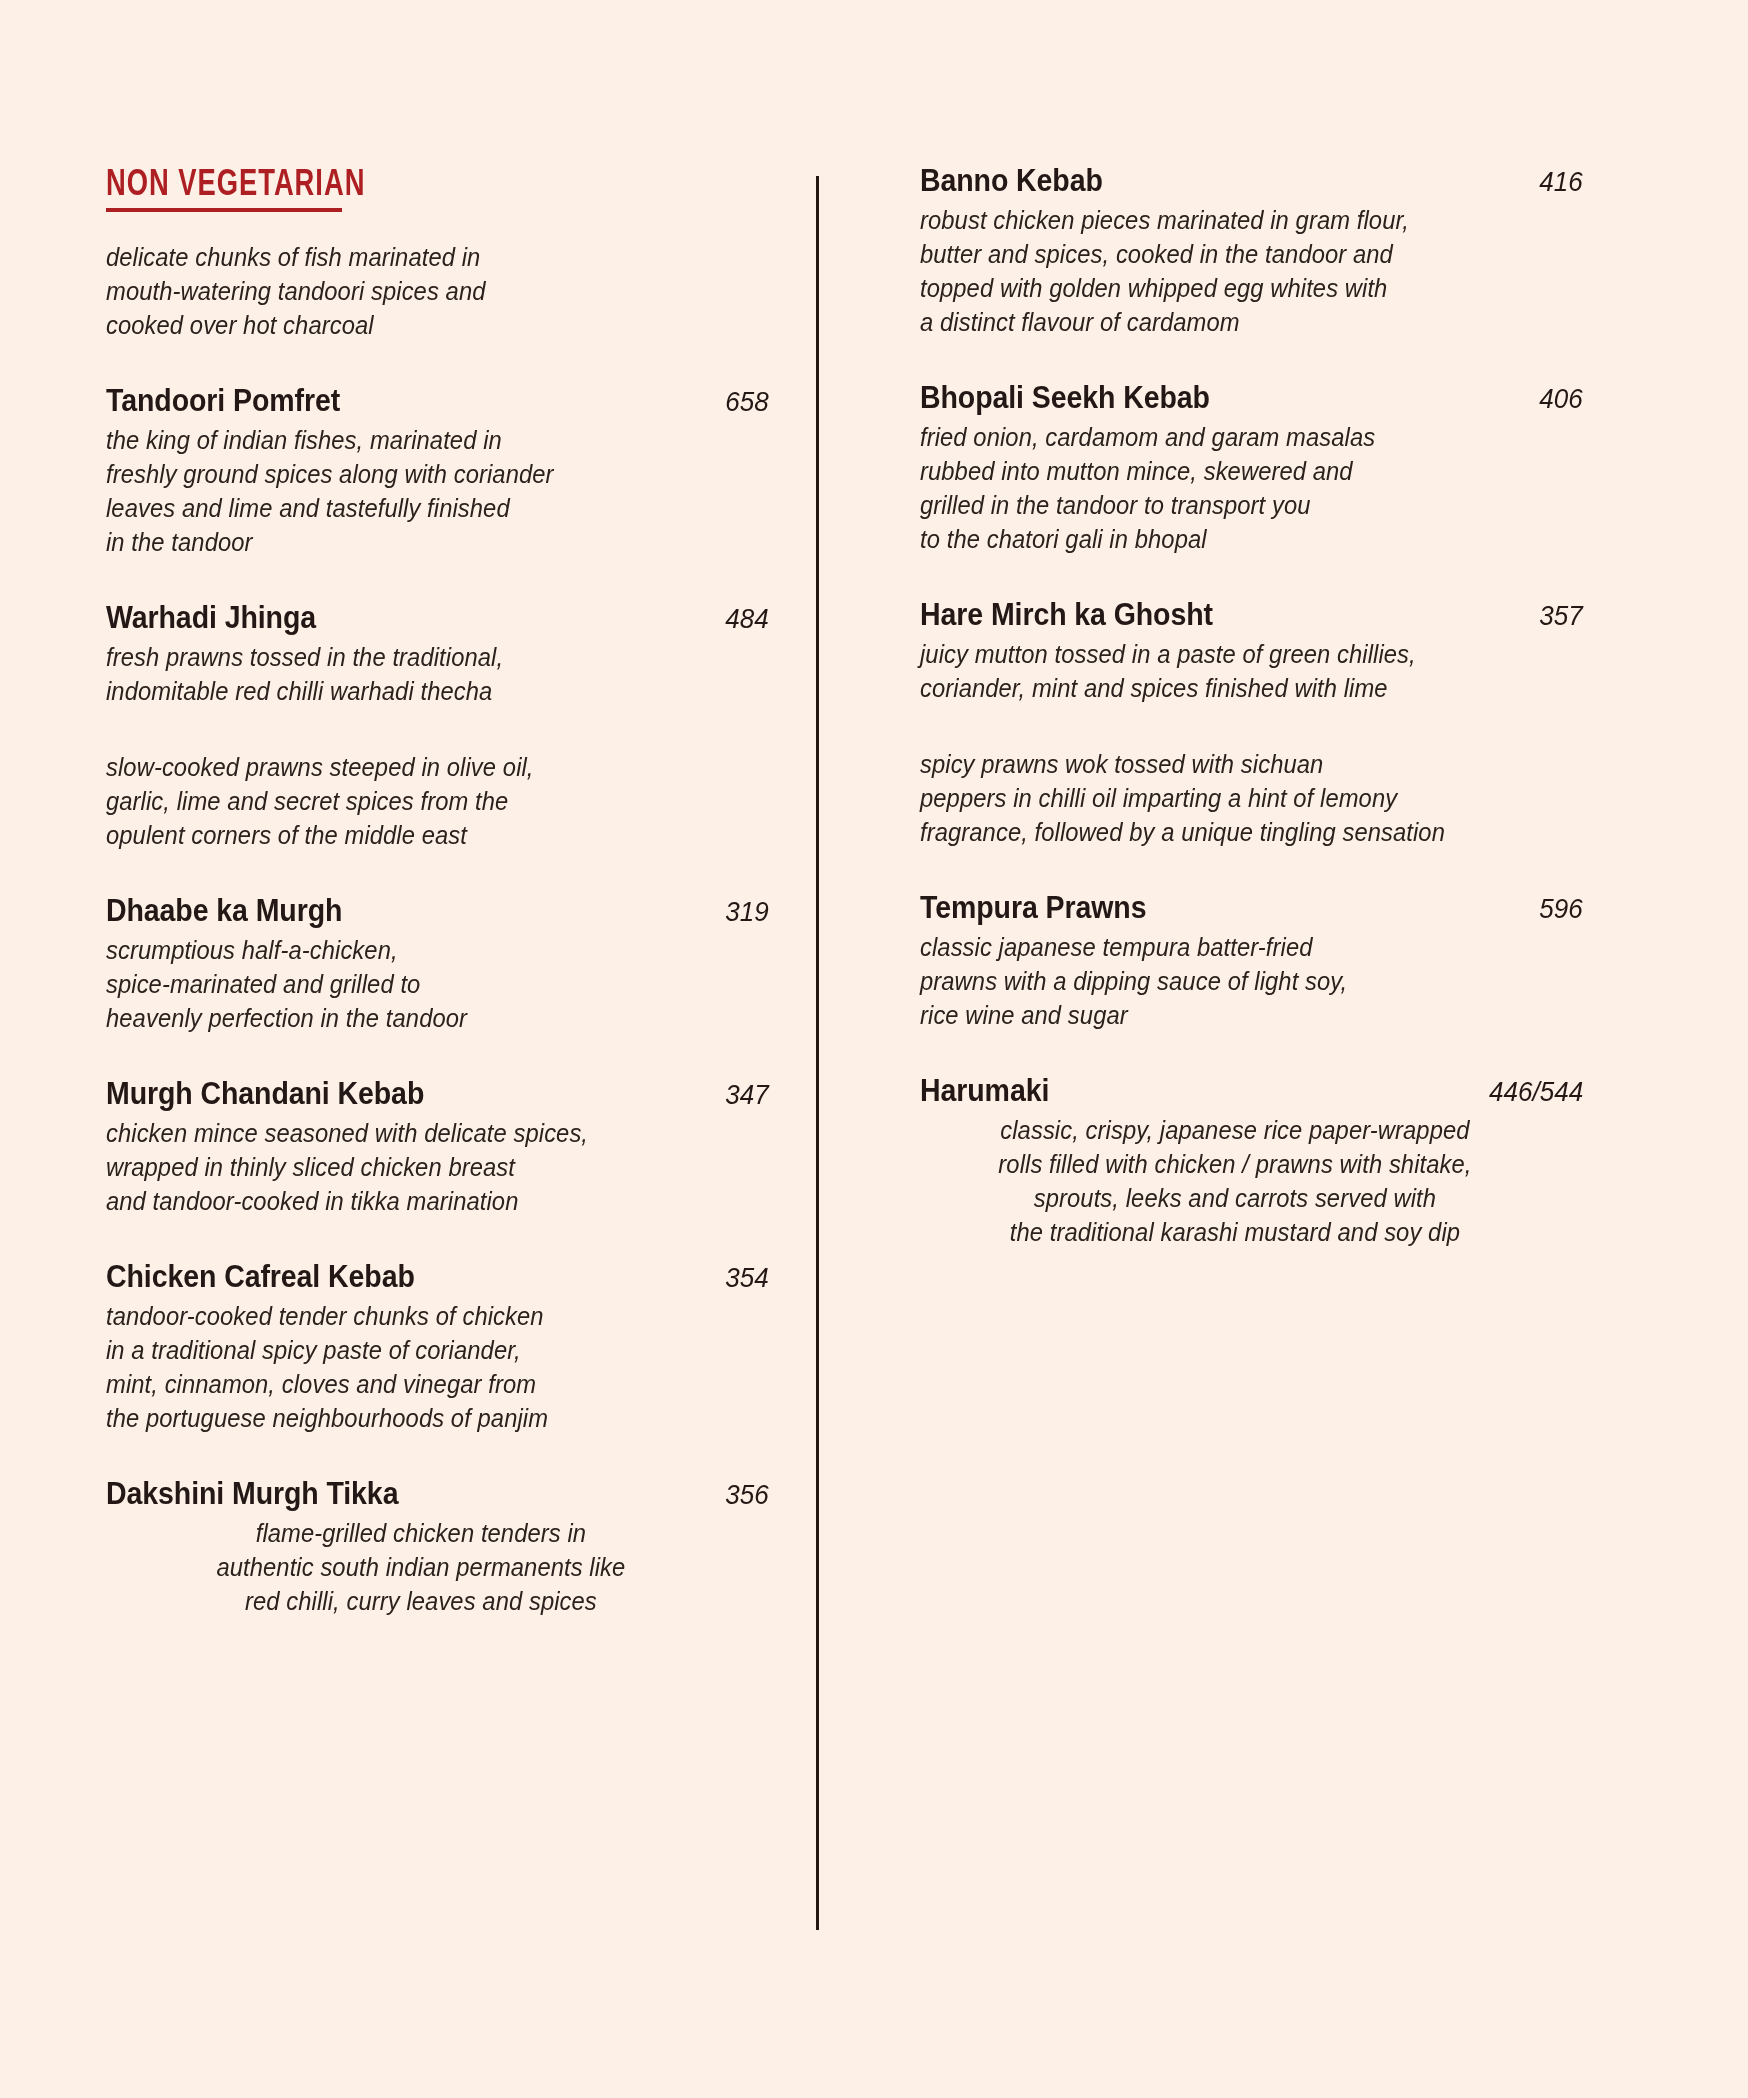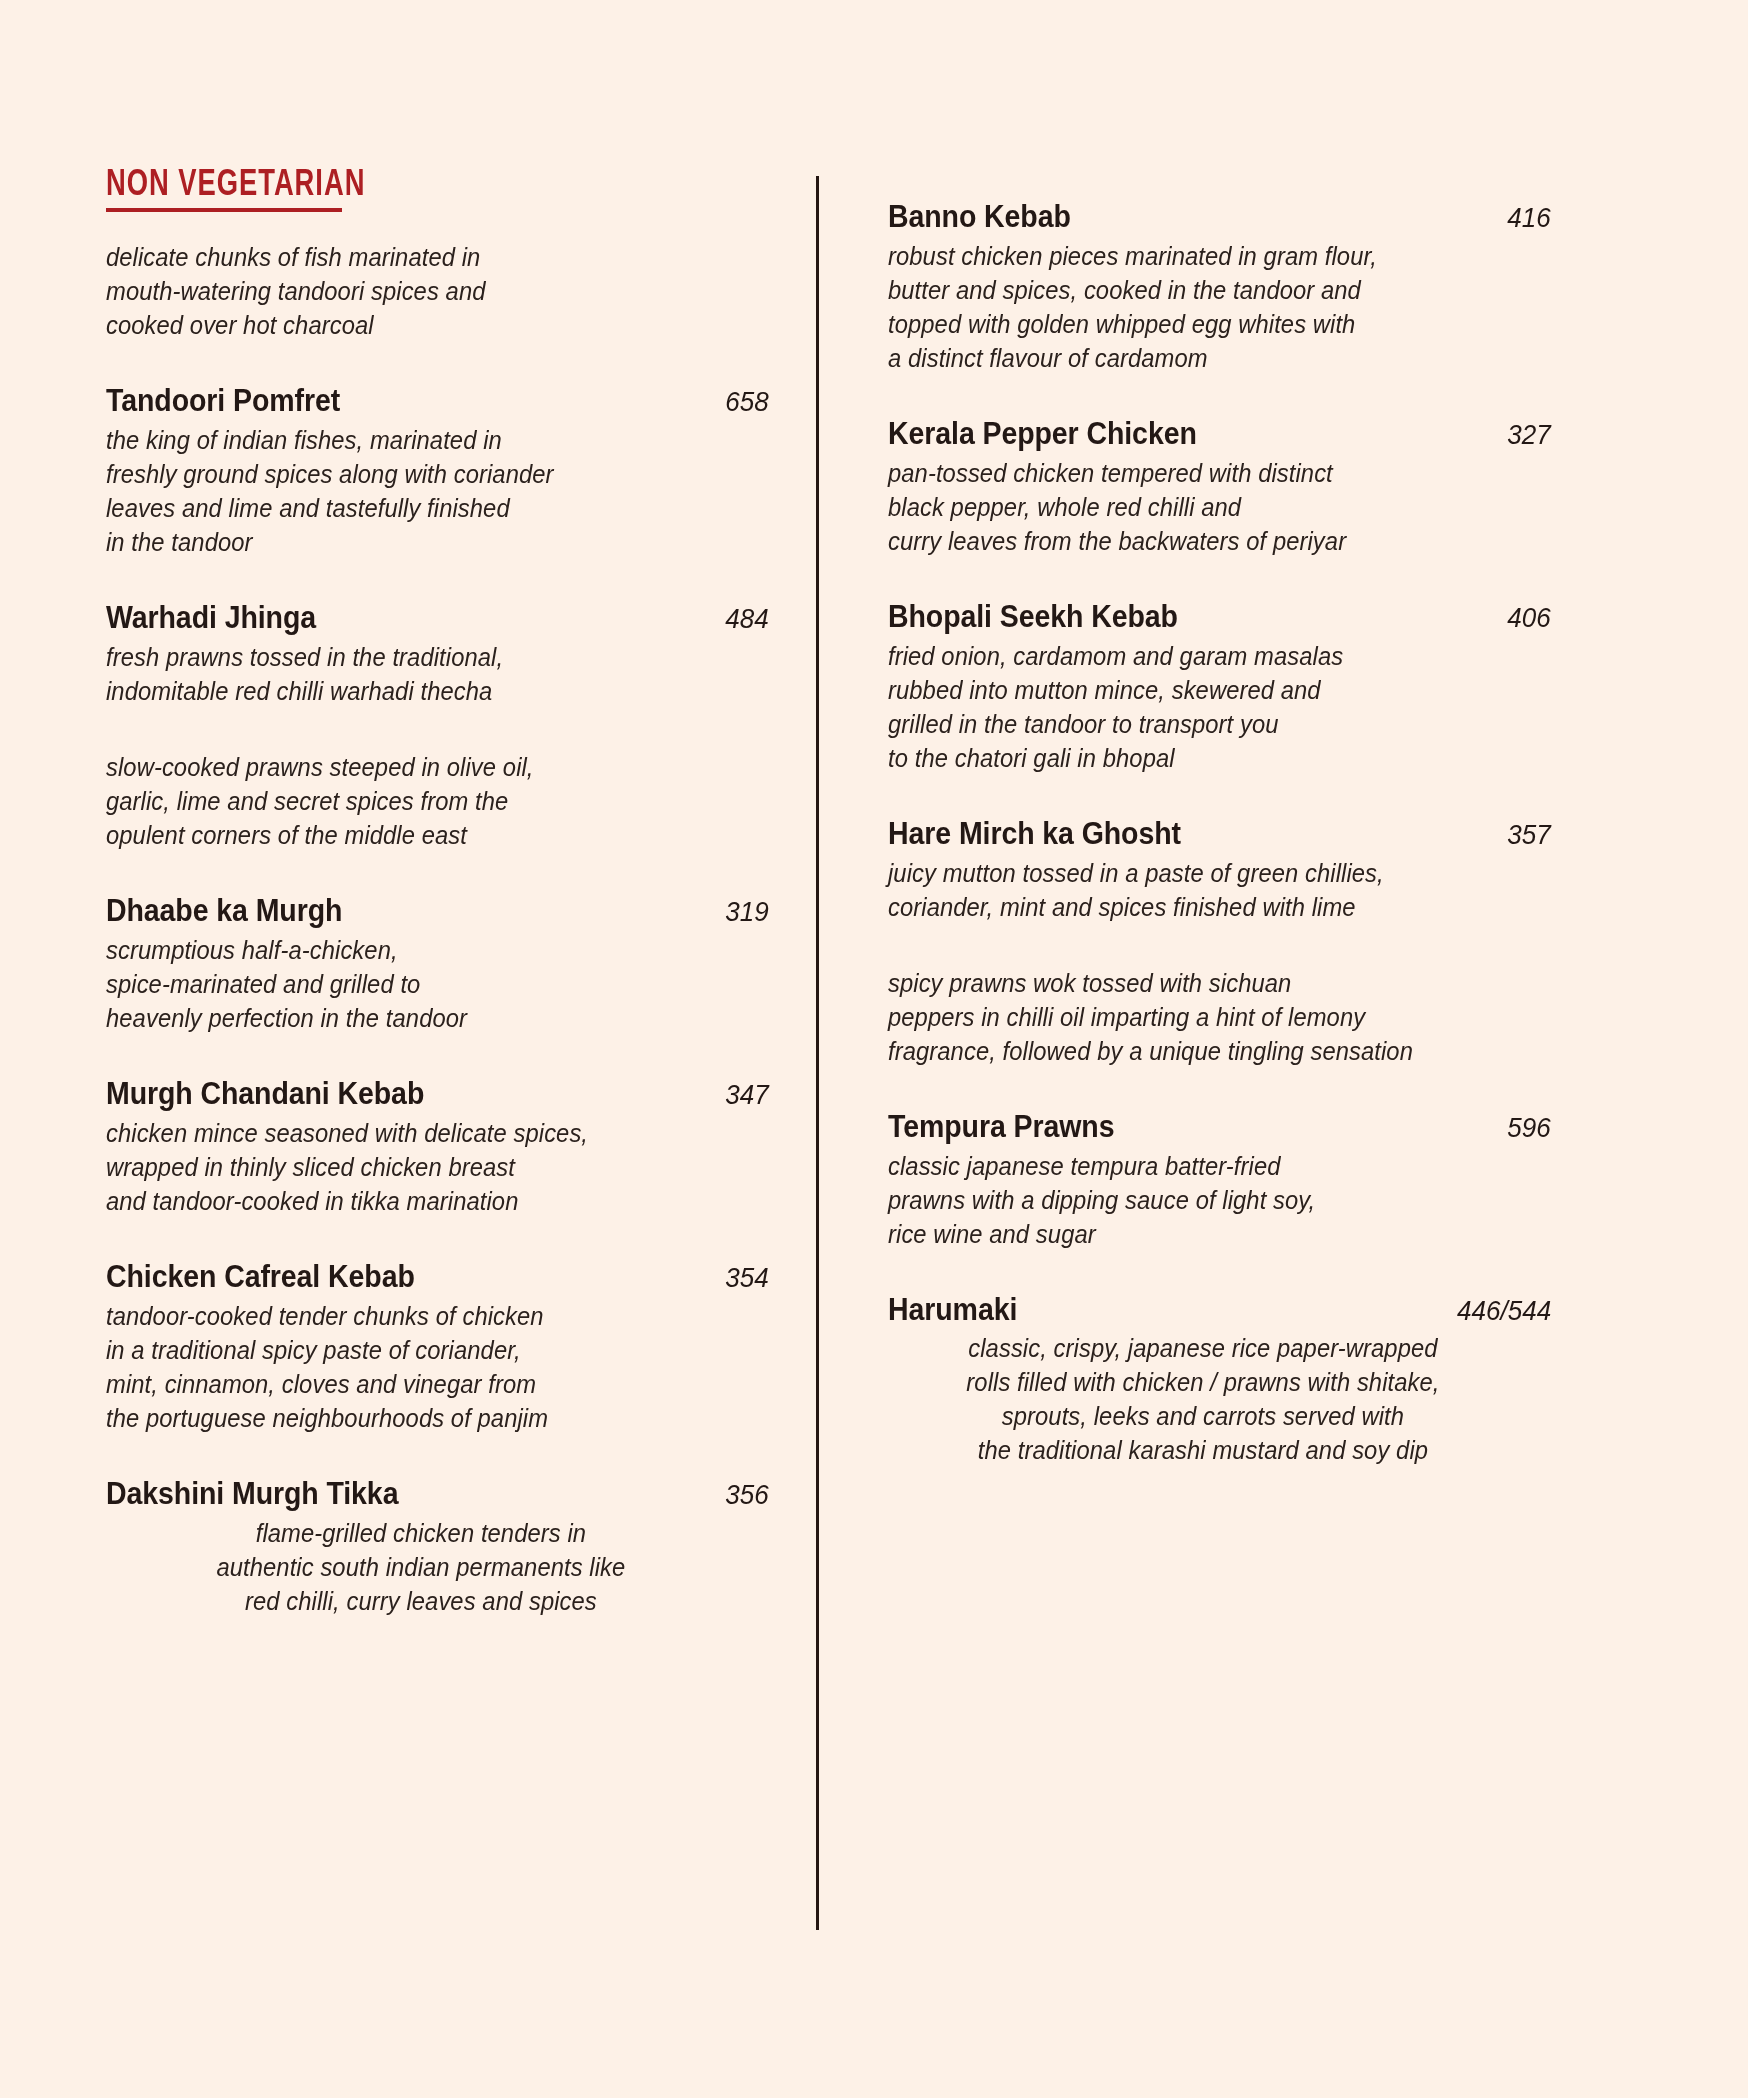--- a/index.html
+++ b/index.html
@@ -23,21 +23,21 @@
     background: #FDF1E7;
     box-sizing: border-box;
   }
 
   
   .col {
     position: absolute;
     top: 0;
   }
   .col-left  { left: 74px;  width: 663px; margin-left: 32px; }
-  .col-right { left: 888px; width: 663px; margin-top: 36px; }
+  .col-right { left: 920px; width: 663px; }
 
   .col-inner { padding-top: 164px; }
   .col-right .col-inner { padding-top: 164px; }
 
   
   .divider {
     position: absolute;
     left: 816px;
     top: 176px;
     width: 2.5px;
@@ -213,29 +213,20 @@
               <div class="item-name">Banno Kebab</div>
               <div class="item-price">416</div>
             </div>
             <div class="item-desc">robust chicken pieces marinated in gram flour,
 butter and spices, cooked in the tandoor and
 topped with golden whipped egg whites with
 a distinct flavour of cardamom</div>
           </div>
           <div class="item">
             <div class="item-head">
-              <div class="item-name">Kerala Pepper Chicken</div>
-              <div class="item-price">327</div>
-            </div>
-            <div class="item-desc">pan-tossed chicken tempered with distinct
-black pepper, whole red chilli and
-curry leaves from the backwaters of periyar</div>
-          </div>
-          <div class="item">
-            <div class="item-head">
               <div class="item-name">Bhopali Seekh Kebab</div>
               <div class="item-price">406</div>
             </div>
             <div class="item-desc">fried onion, cardamom and garam masalas
 rubbed into mutton mince, skewered and
 grilled in the tandoor to transport you
 to the chatori gali in bhopal</div>
           </div>
           <div class="item">
             <div class="item-head">

